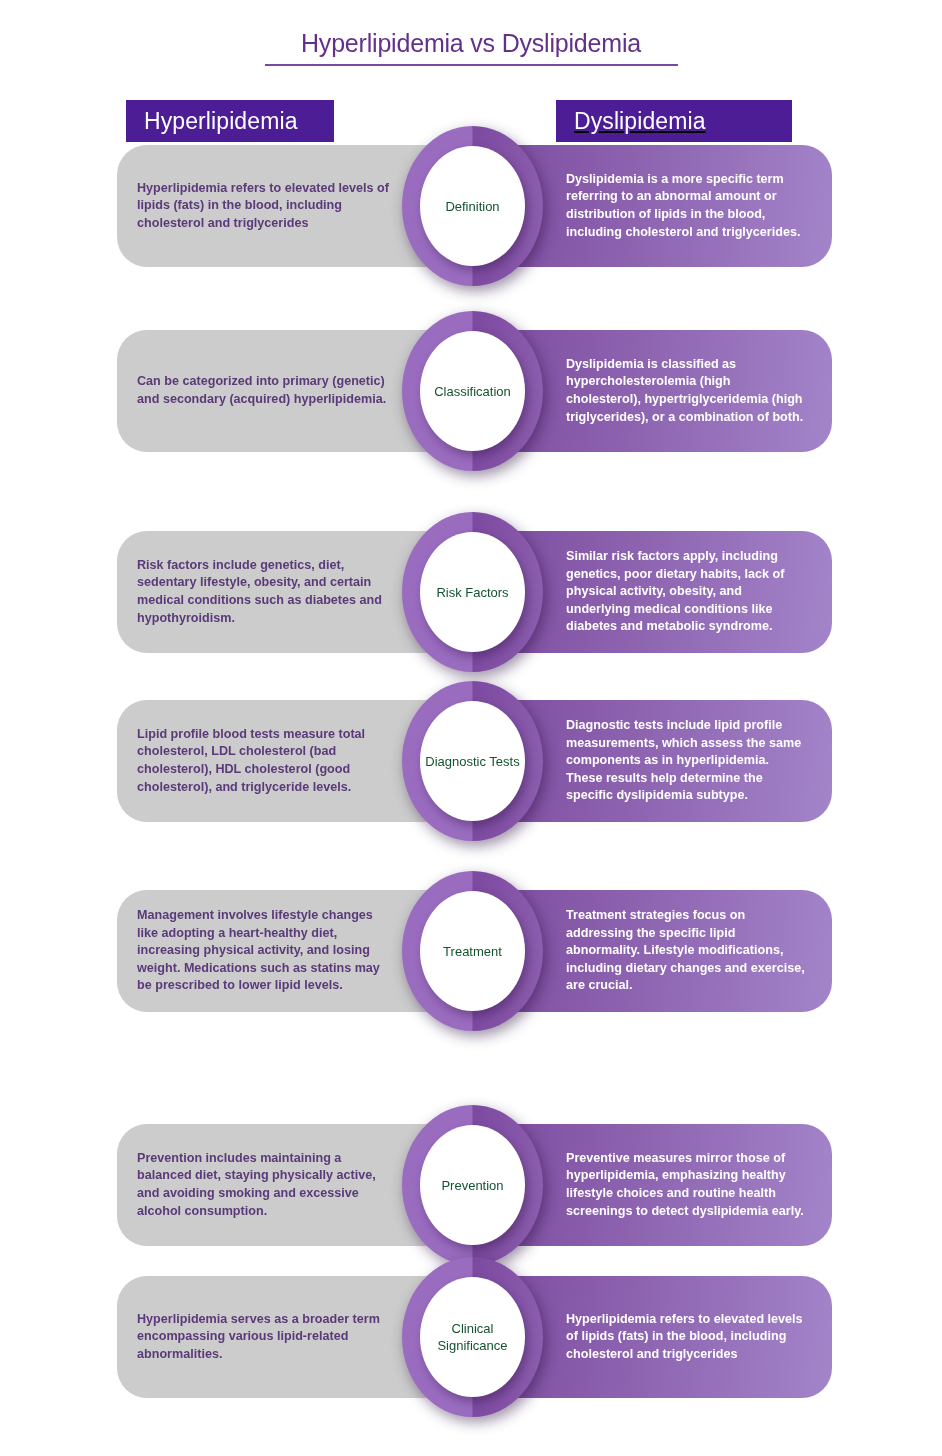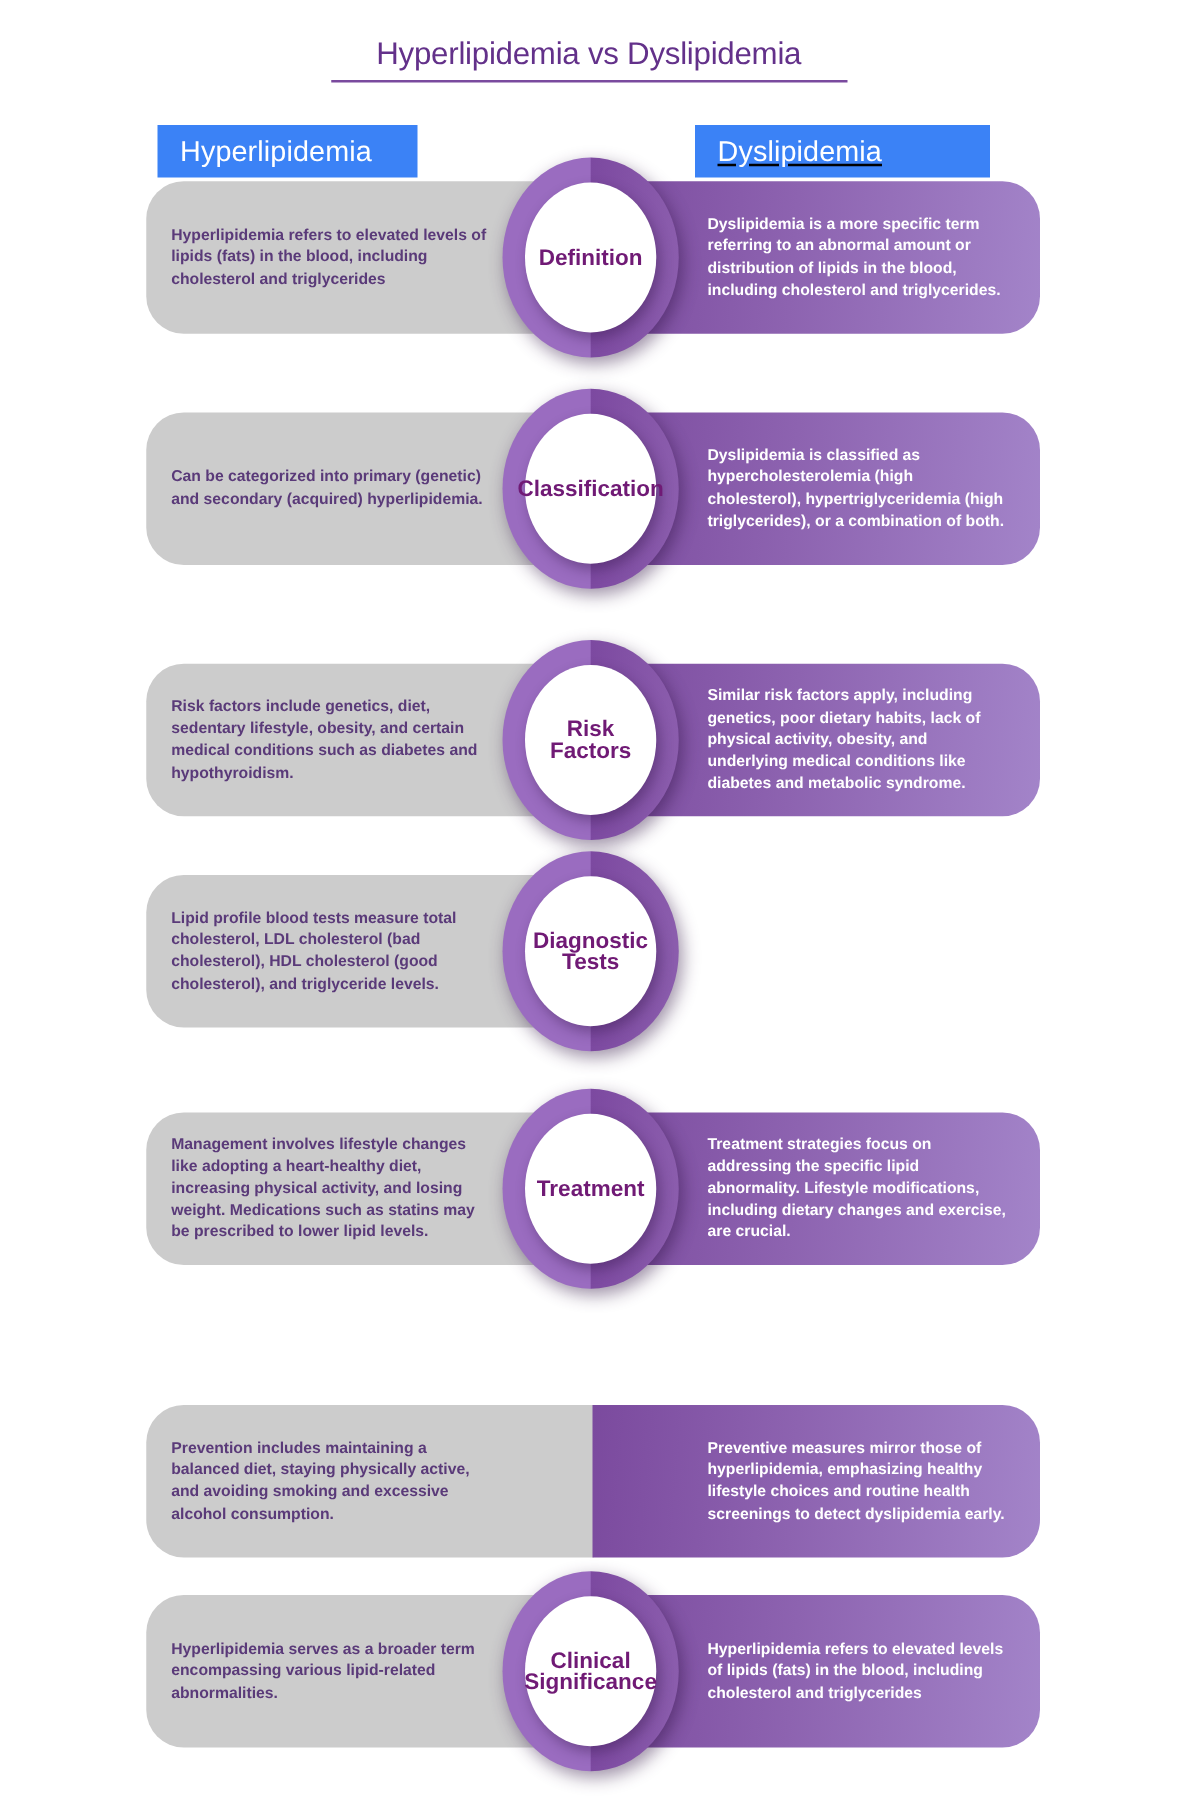--- a/index.html
+++ b/index.html
@@ -38,21 +38,21 @@
     width: 413px;
     height: 2px;
     background: #7a4a9e;
     margin: 6px auto 0 auto;
   }
 
   
   .col-header {
     position: absolute;
     height: 42px;
-    background: #3b82f6;
+    background: #4c1d95;
     display: flex;
     align-items: center;
     padding-left: 18px;
   }
   .col-header span {
     color: #ffffff;
     font-size: 23px;
     font-weight: normal;
     letter-spacing: 0.1px;
   }
@@ -133,23 +133,23 @@
     border-radius: 50%;
     background: #ffffff;
     box-shadow: 3px 5px 10px rgba(50,20,70,0.40);
     display: flex;
     align-items: center;
     justify-content: center;
     text-align: center;
     padding: 0 4px;
   }
   .ring-inner span {
-    color: #701a75;
-    font-size: 18px;
-    font-weight: bold;
+    color: #14532d;
+    font-size: 13px;
+    font-weight: normal;
     line-height: 17px;
   }
 </style>
 </head>
 <body>
 
 <div class="page">
 
   <div class="title-wrap">
     <div class="main-title">Hyperlipidemia vs Dyslipidemia</div>
@@ -204,20 +204,23 @@
           <div class="ring"></div>
           <div class="ring-inner">
             <span>Risk Factors</span>
           </div>
         </div>
       </div>
       <div class="row" style="top: 700px;">
         <div class="panel-left">
           <p>Lipid profile blood tests measure total cholesterol, LDL cholesterol (bad cholesterol), HDL cholesterol (good cholesterol), and triglyceride levels.</p>
         </div>
+        <div class="panel-right">
+          <p>Diagnostic tests include lipid profile measurements, which assess the same components as in hyperlipidemia. These results help determine the specific dyslipidemia subtype.</p>
+        </div>
         <div class="circle-wrap">
           <div class="ring"></div>
           <div class="ring-inner">
             <span>Diagnostic Tests</span>
           </div>
         </div>
       </div>
       <div class="row" style="top: 890px;">
         <div class="panel-left">
           <p>Management involves lifestyle changes like adopting a heart-healthy diet, increasing physical activity, and losing weight. Medications such as statins may be prescribed to lower lipid levels.</p>
@@ -232,20 +235,26 @@
           </div>
         </div>
       </div>
       <div class="row" style="top: 1124px;">
         <div class="panel-left">
           <p>Prevention includes maintaining a balanced diet, staying physically active, and avoiding smoking and excessive alcohol consumption.</p>
         </div>
         <div class="panel-right">
           <p>Preventive measures mirror those of hyperlipidemia, emphasizing healthy lifestyle choices and routine health screenings to detect dyslipidemia early.</p>
         </div>
+        <div class="circle-wrap">
+          <div class="ring"></div>
+          <div class="ring-inner">
+            <span>Prevention</span>
+          </div>
+        </div>
       </div>
       <div class="row" style="top: 1276px;">
         <div class="panel-left">
           <p>Hyperlipidemia serves as a broader term encompassing various lipid-related abnormalities.</p>
         </div>
         <div class="panel-right">
           <p>Hyperlipidemia refers to elevated levels of lipids (fats) in the blood, including cholesterol and triglycerides</p>
         </div>
         <div class="circle-wrap">
           <div class="ring"></div>

